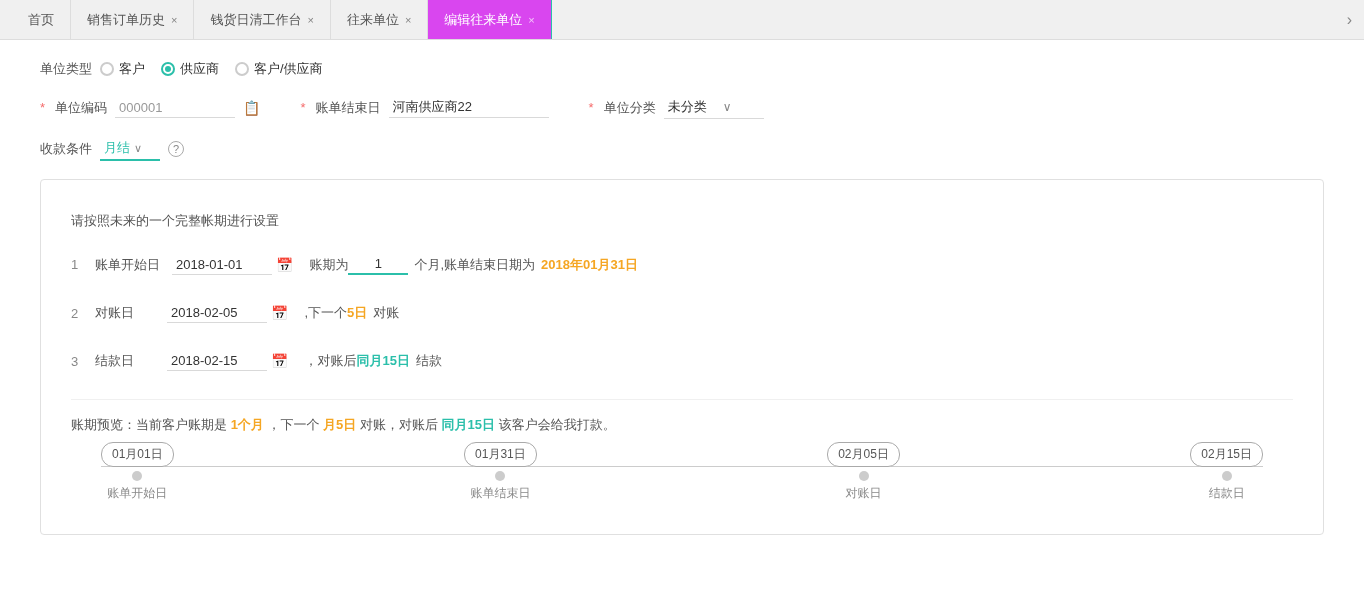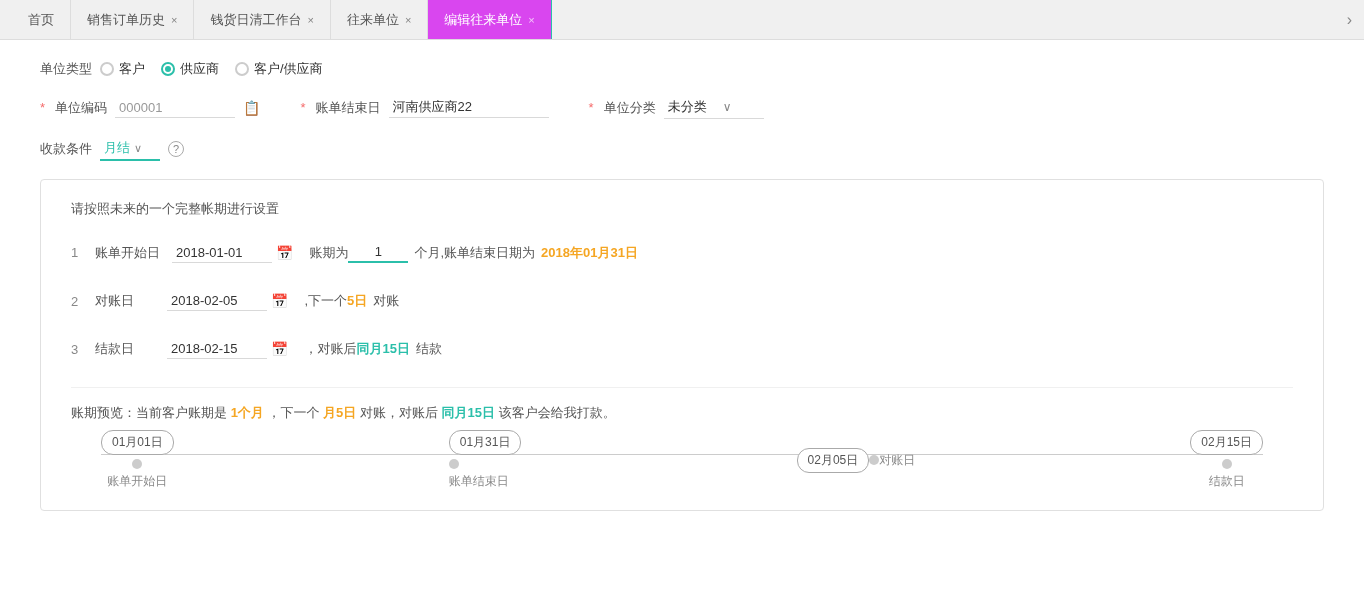--- a/index.html
+++ b/index.html
@@ -176,21 +176,21 @@
       justify-content: center;
       font-size: 11px;
       color: #888;
       cursor: pointer;
     }
 
     
     .card-box {
       border: 1px solid #e0e0e0;
       border-radius: 4px;
-      padding: 20px 30px;
+      padding: 32px 30px;
       margin-bottom: 16px;
     }
     .card-title {
       font-size: 13px;
       color: #555;
       margin-bottom: 24px;
     }
 
     
     .setting-row {
@@ -384,29 +384,29 @@
         <div style="position:absolute; top:24px; left:30px; right:30px; height:1px; background:#ccc; z-index:0;"></div>
 
         <div style="display:flex;flex-direction:column;align-items:center;position:relative;z-index:1;">
           <div style="background:#fff;border:1px solid #aaa;border-radius:12px;padding:3px 10px;font-size:12px;color:#555;white-space:nowrap;">01月01日</div>
           <div style="width:10px;height:10px;border-radius:50%;background:#ccc;margin:4px 0;"></div>
           <div style="font-size:12px;color:#888;white-space:nowrap;">账单开始日</div>
         </div>
 
         <div style="flex:1;"></div>
 
-        <div style="display:flex;flex-direction:column;align-items:flex-start;position:relative;z-index:1;">
+        <div style="display:flex;flex-direction:column;align-items:center;position:relative;z-index:1;">
           <div style="background:#fff;border:1px solid #aaa;border-radius:12px;padding:3px 10px;font-size:12px;color:#555;white-space:nowrap;">01月31日</div>
           <div style="width:10px;height:10px;border-radius:50%;background:#ccc;margin:4px 0;"></div>
           <div style="font-size:12px;color:#888;white-space:nowrap;">账单结束日</div>
         </div>
 
         <div style="flex:1;"></div>
 
-        <div style="display:flex;flex-direction:row;align-items:center;position:relative;z-index:1;">
+        <div style="display:flex;flex-direction:column;align-items:center;position:relative;z-index:1;">
           <div style="background:#fff;border:1px solid #aaa;border-radius:12px;padding:3px 10px;font-size:12px;color:#555;white-space:nowrap;">02月05日</div>
           <div style="width:10px;height:10px;border-radius:50%;background:#ccc;margin:4px 0;"></div>
           <div style="font-size:12px;color:#888;white-space:nowrap;">对账日</div>
         </div>
 
         <div style="flex:1;"></div>
 
         <div style="display:flex;flex-direction:column;align-items:center;position:relative;z-index:1;">
           <div style="background:#fff;border:1px solid #aaa;border-radius:12px;padding:3px 10px;font-size:12px;color:#555;white-space:nowrap;">02月15日</div>
           <div style="width:10px;height:10px;border-radius:50%;background:#ccc;margin:4px 0;"></div>

